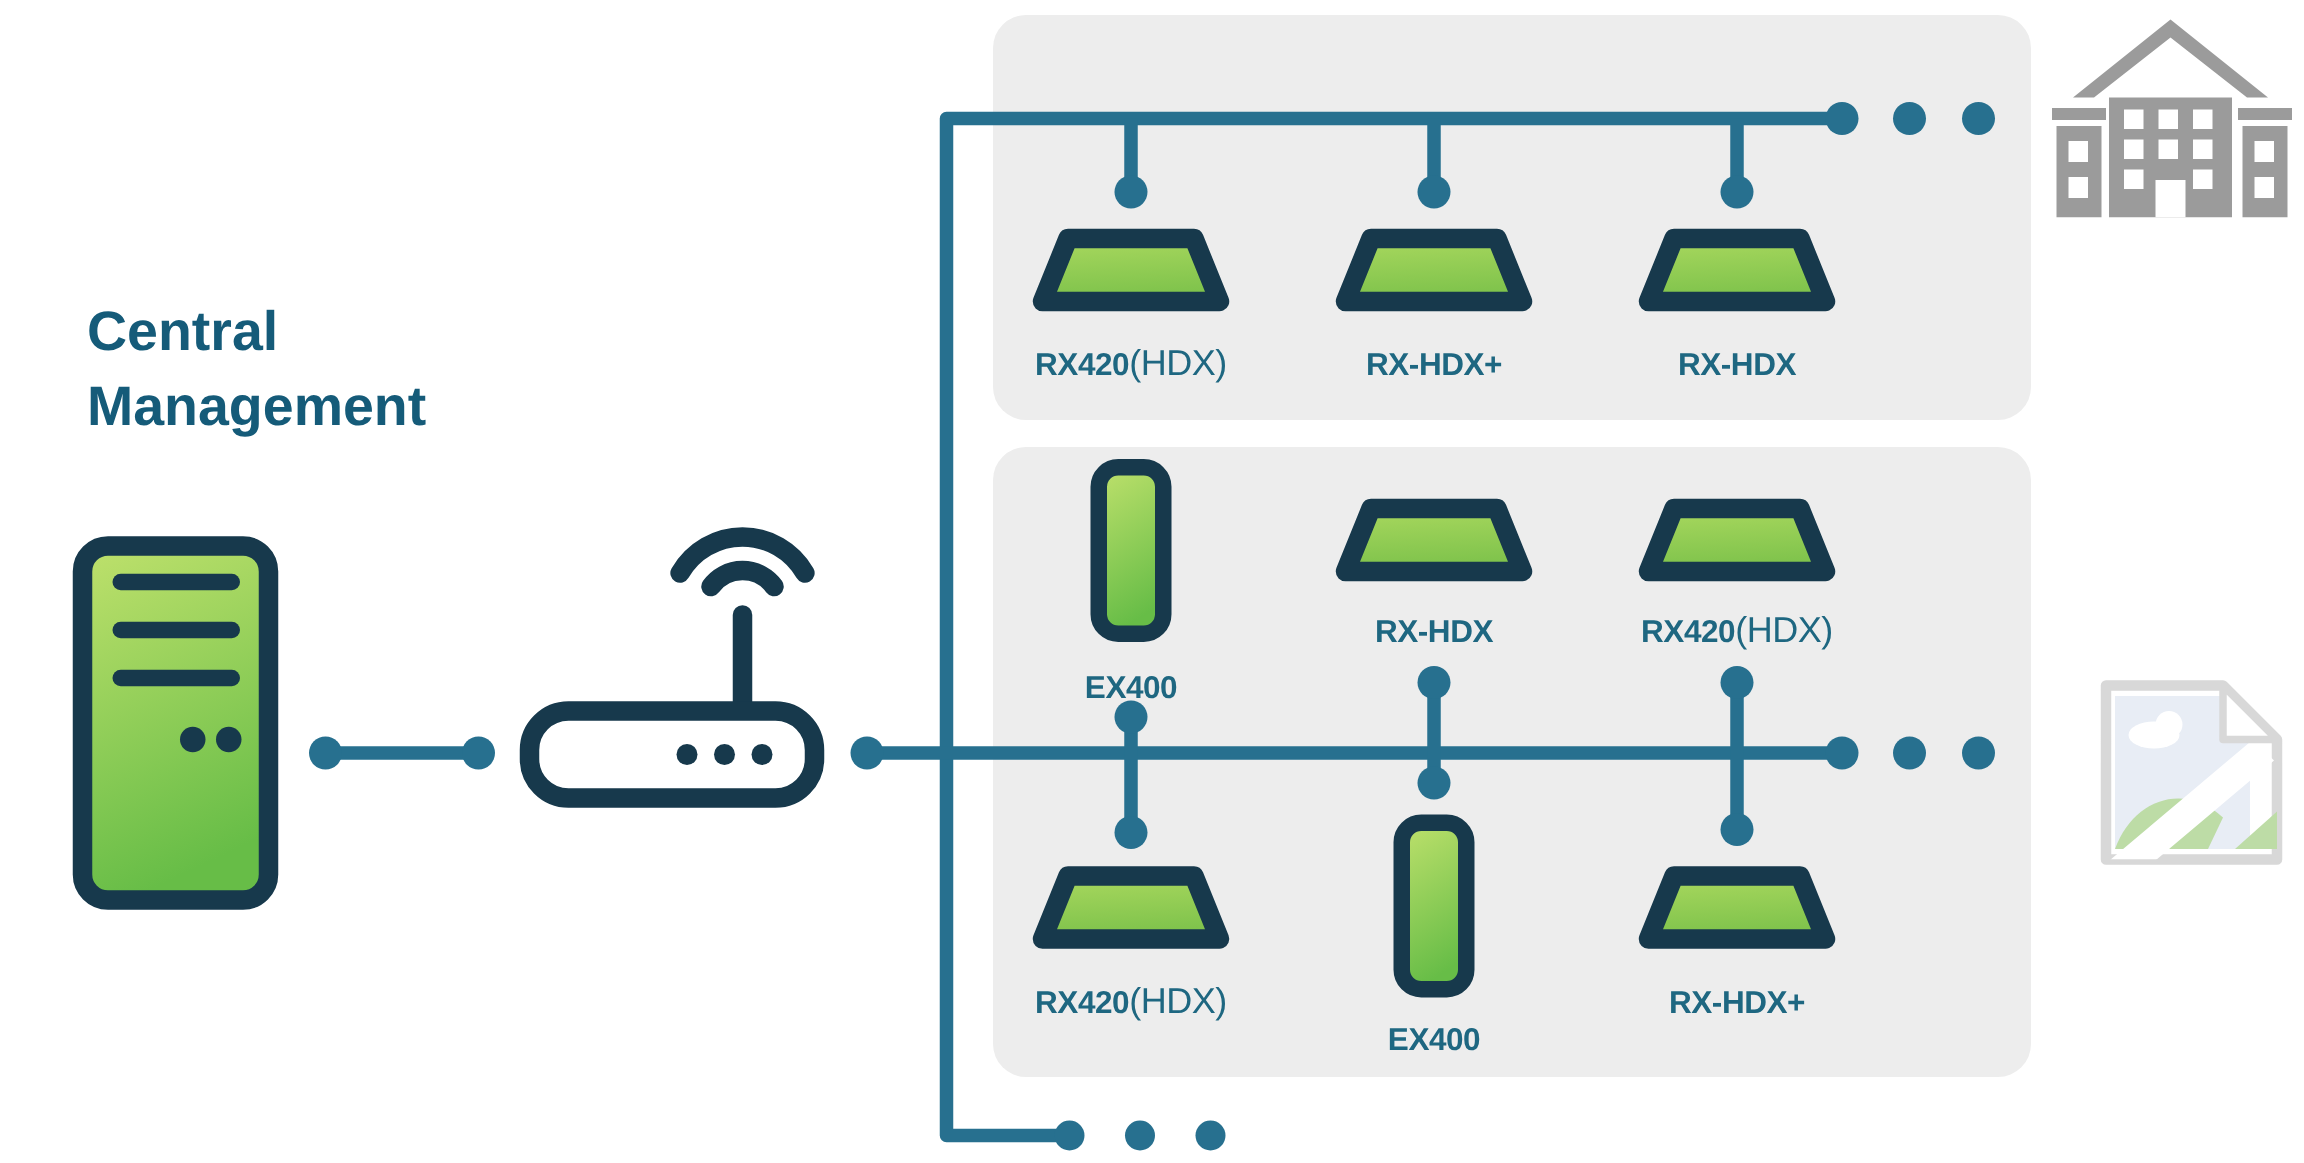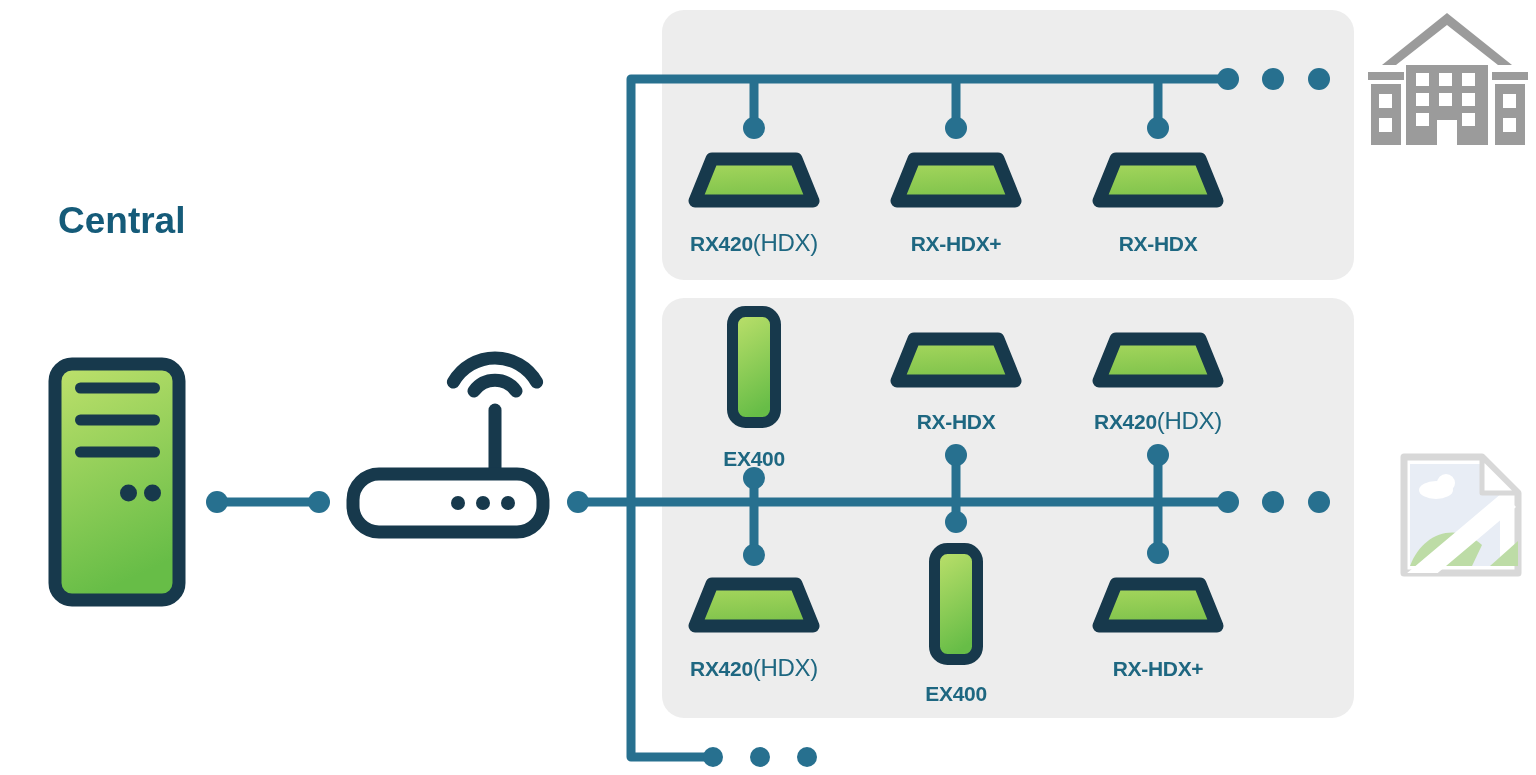--- a/index.html
+++ b/index.html
@@ -122,20 +122,21 @@
     <circle class="node" cx="1148" cy="455" r="11"></circle>
     <circle class="node" cx="1148" cy="553" r="11"></circle>
 
     <circle class="node" cx="703" cy="757" r="10"></circle>
     <circle class="node" cx="750" cy="757" r="10"></circle>
     <circle class="node" cx="797" cy="757" r="10"></circle>
   </svg>
 
   <div class="title-block">
     <div>Central</div>
+    <div>Management</div>
   </div>
 
   <svg id="server-icon" class="abs" width="152" height="264" viewBox="-76 -132 152 264">
     <rect class="server-body" x="-62" y="-118" width="124" height="236" rx="17"></rect>
     <rect class="navy-fill" x="-42" y="-99.5" width="85" height="11" rx="5.5"></rect>
     <rect class="navy-fill" x="-42" y="-67.5" width="85" height="11" rx="5.5"></rect>
     <rect class="navy-fill" x="-42" y="-35.5" width="85" height="11" rx="5.5"></rect>
     <circle class="navy-fill" cx="11.5" cy="11" r="8.5"></circle>
     <circle class="navy-fill" cx="35.5" cy="11" r="8.5"></circle>
   </svg>

